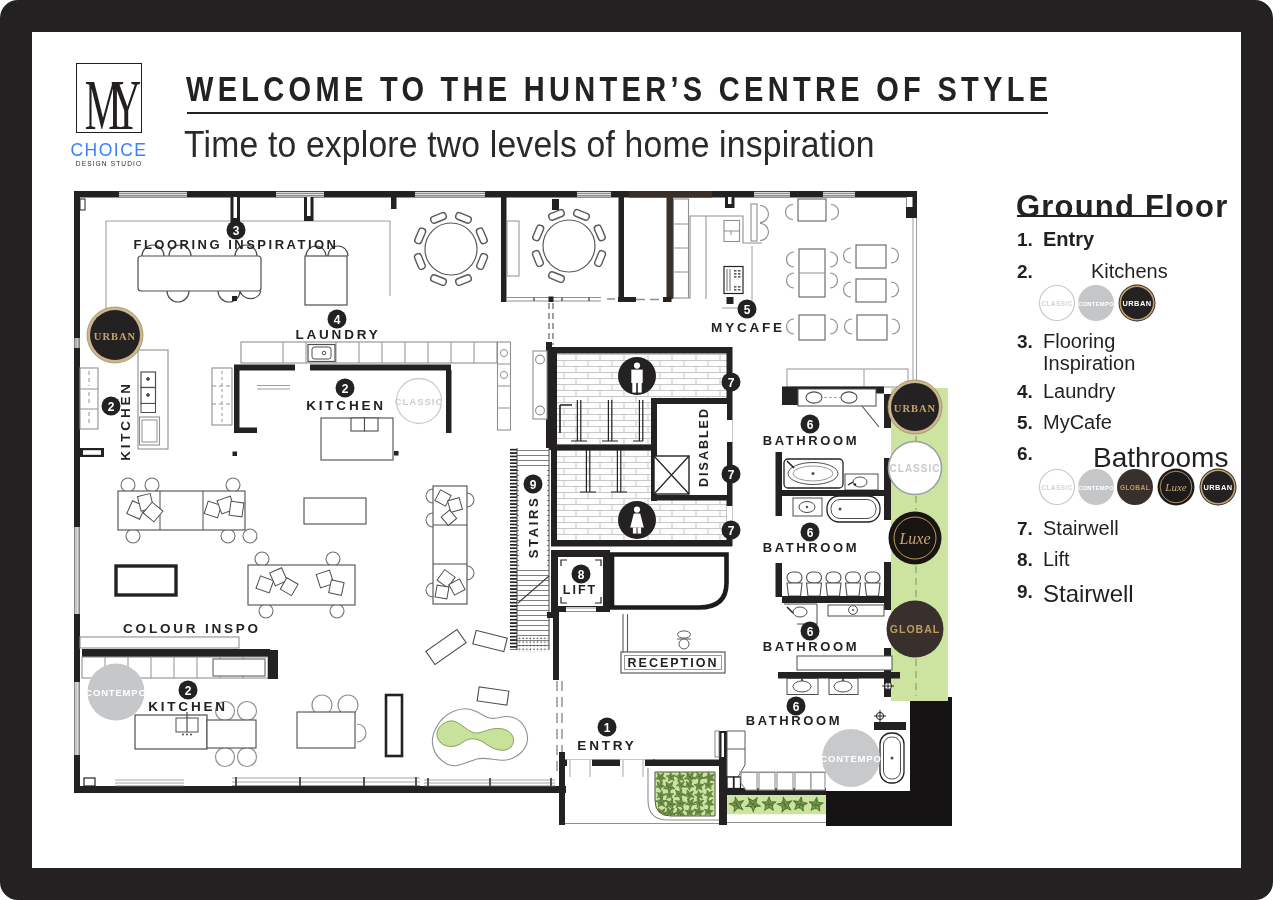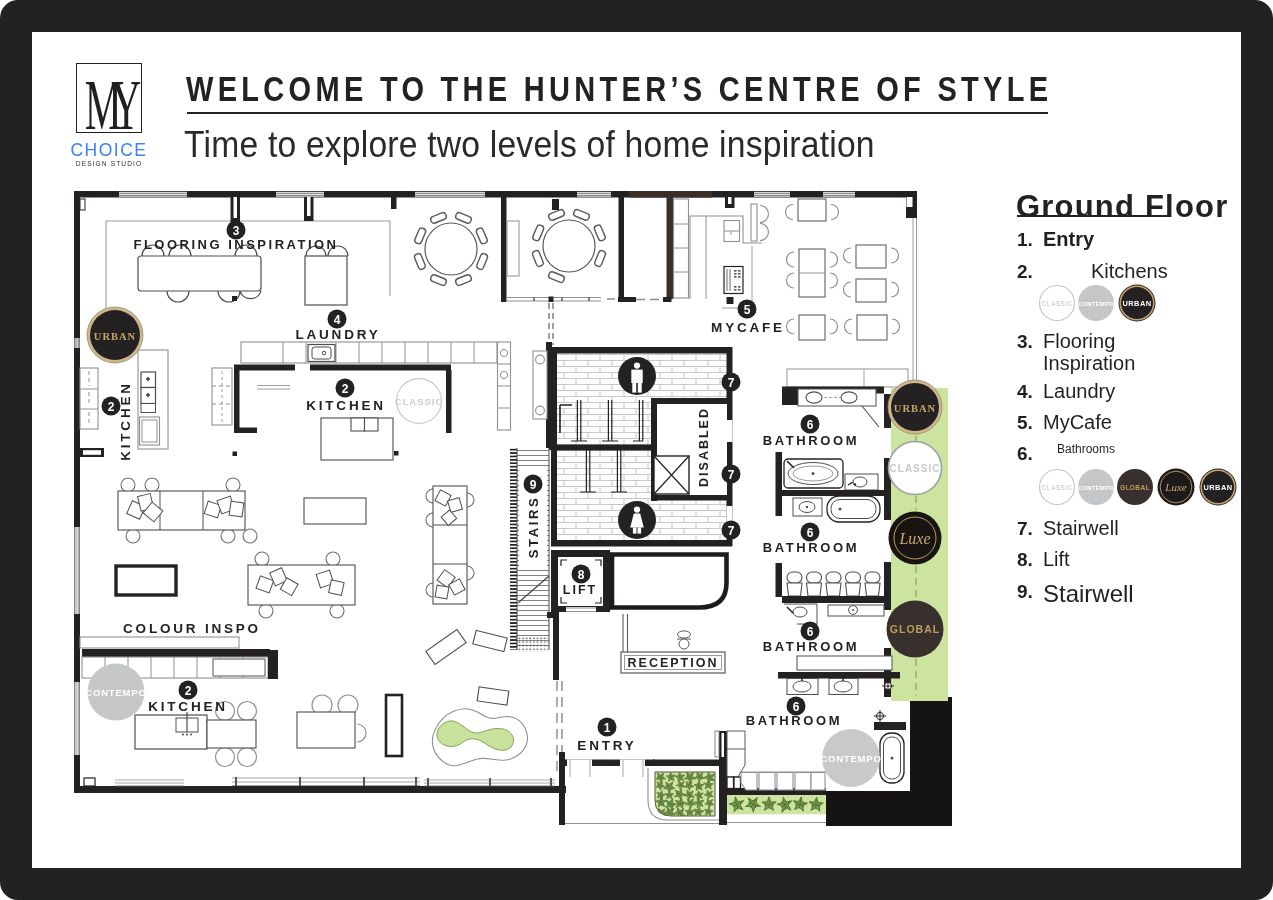--- a/index.html
+++ b/index.html
@@ -48,21 +48,21 @@
 <div class="abs" style="left:1017px;top:331px;font-size:19px;font-weight:bold;">3.</div>
 <div class="abs" style="left:1043px;top:330px;font-size:20px;line-height:22px;">Flooring<br>Inspiration</div>
 
 <div class="abs" style="left:1017px;top:381px;font-size:19px;font-weight:bold;">4.</div>
 <div class="abs" style="left:1043px;top:380px;font-size:20px;">Laundry</div>
 
 <div class="abs" style="left:1017px;top:412px;font-size:19px;font-weight:bold;">5.</div>
 <div class="abs" style="left:1043px;top:411px;font-size:20px;">MyCafe</div>
 
 <div class="abs" style="left:1017px;top:443px;font-size:19px;font-weight:bold;">6.</div>
-<div class="abs" style="left:1057px;top:442px;font-size:12px;">Bathrooms</div>
+<div class="abs" style="left:1093px;top:442px;font-size:28px;">Bathrooms</div>
 
 <svg class="abs" style="left:1036px;top:466px;" width="204" height="42" viewBox="0 0 204 42">
   <circle cx="21" cy="21" r="17.5" fill="#fff" stroke="#c9c9c9" stroke-width="1.2"></circle>
   <text x="21" y="23.5" font-size="6.4" letter-spacing="0.4" text-anchor="middle" fill="#d2d2d2" font-weight="bold">CLASSIC</text>
   <circle cx="60" cy="21" r="18" fill="#c5c6c8"></circle>
   <text x="60" y="23.5" font-size="5.8" letter-spacing="0.3" text-anchor="middle" fill="#fff" font-weight="bold">CONTEMPO</text>
   <circle cx="99" cy="21" r="18" fill="#38302c"></circle>
   <text x="99" y="23.5" font-size="6.6" letter-spacing="0.4" text-anchor="middle" fill="#bf9b5c" font-weight="bold">GLOBAL</text>
   <circle cx="140" cy="21" r="18.5" fill="#1d1a1b"></circle>
   <circle cx="140" cy="21" r="15.8" fill="none" stroke="#bf9b5c" stroke-width="0.9"></circle>

